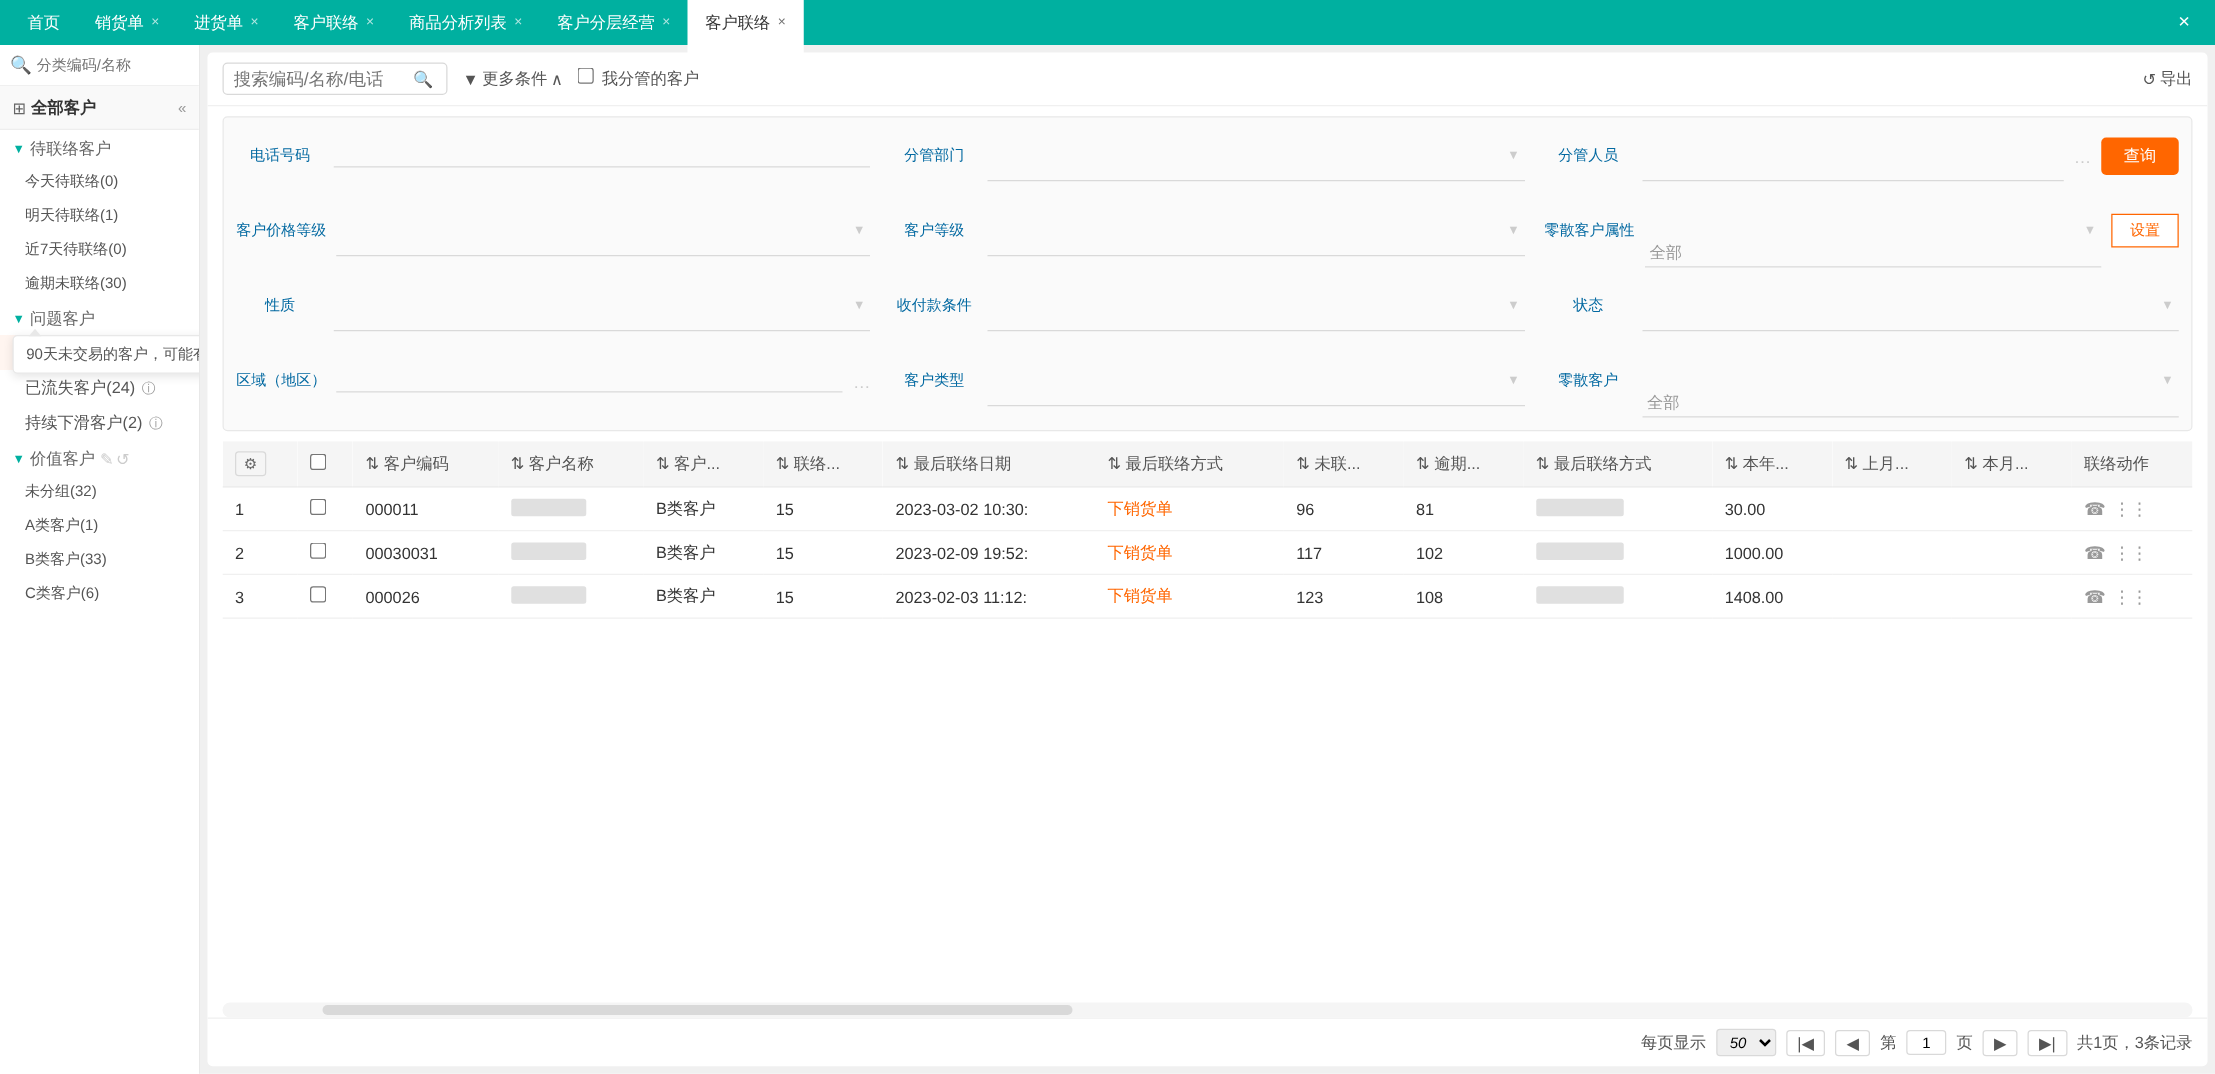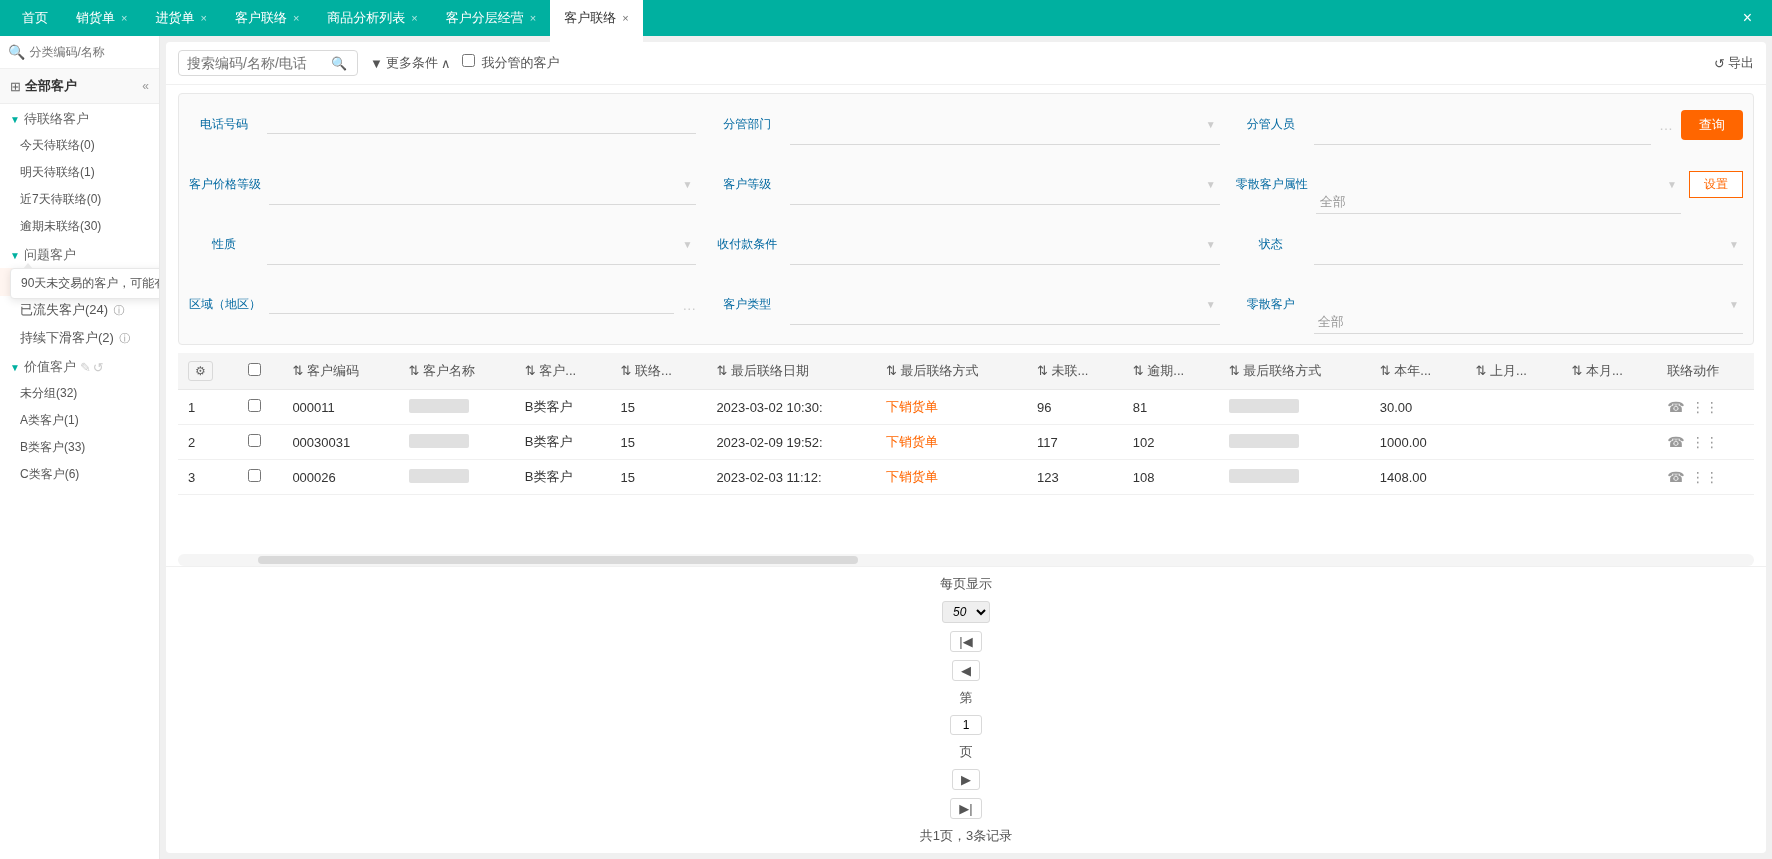--- a/index.html
+++ b/index.html
@@ -365,21 +365,20 @@
     
     .table-footer {
       padding: 8px 12px;
       display: flex;
       align-items: center;
       justify-content: flex-end;
       border-top: 1px solid #f0f0f0;
       gap: 8px;
       font-size: 12px;
       color: #555;
-      flex-direction: column;
     }
     .page-size-select {
       border: 1px solid #d9d9d9;
       border-radius: 3px;
       padding: 2px 6px;
       font-size: 12px;
       cursor: pointer;
       font-style: italic;
     }
     .page-nav-btn {

